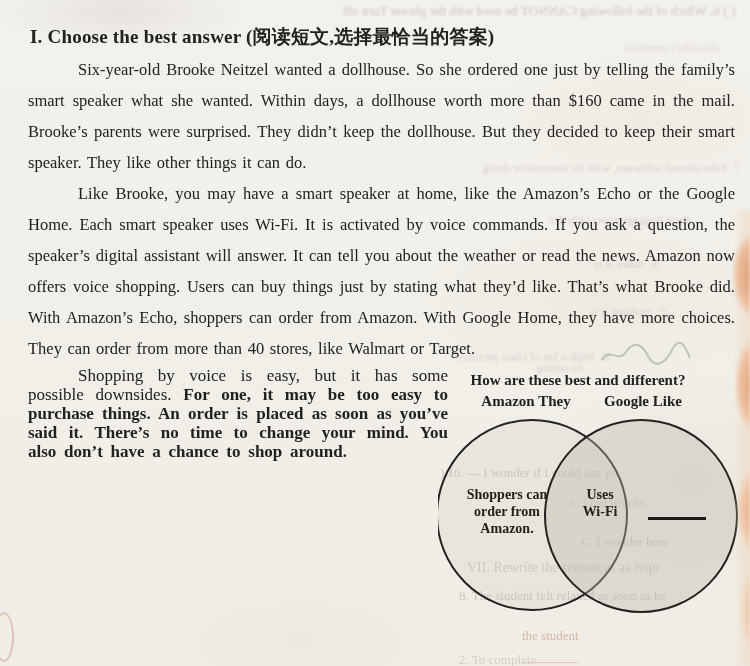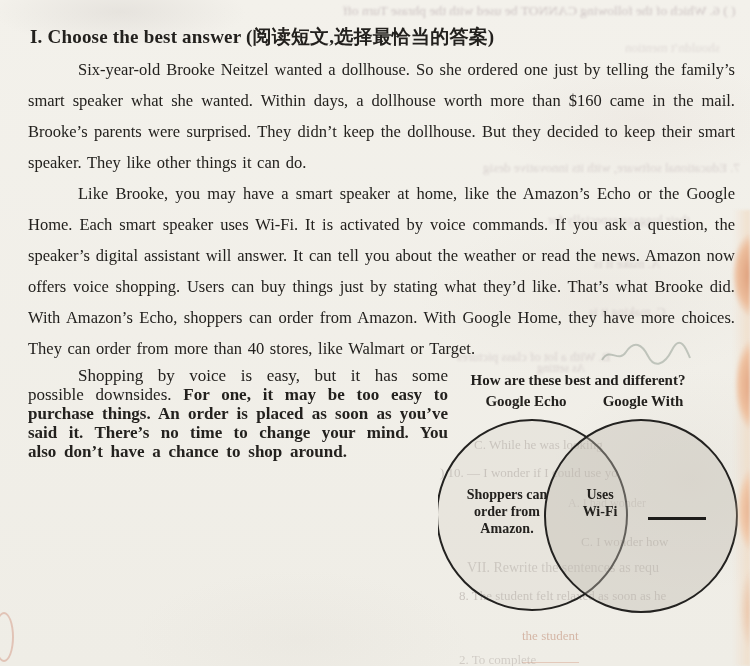--- a/index.html
+++ b/index.html
@@ -106,33 +106,32 @@
     <p><span>Shopping by voice is easy, but it has some possible downsides. </span><span class="bold">For one, it may be too easy to purchase things. An order is placed as soon as you’ve said it. There’s no time to change your mind. You also don’t have a chance to shop around.</span></p>
   </div>
 
   <div class="ghost mirror g-s1">7. Educational software, with its innovative desig</div>
   <div class="ghost mirror g-s2">their luggage especially for</div>
   <div class="ghost mirror g-s3">A. make it is</div>
   <div class="ghost mirror g-s4">C. making it is</div>
   <div class="ghost mirror g-s5">B. With a lot of class pictures</div>
   <div class="ghost mirror g-s6">As setting</div>
 
-  <div class="ghost g-d1">C. While he was looking</div>
   <div class="ghost g-d2">) 10. — I wonder if I could use yo</div>
   <div class="ghost g-d3">A. I had wonder</div>
   <div class="ghost g-d4">C. I wonder how</div>
   <div class="ghost g-d5">VII. Rewrite the sentences as requ</div>
   <div class="ghost g-d6">8. The student felt relaxed as soon as he</div>
   <div class="ghost g-d7">the student</div>
   <div class="ghost g-d8">2. To complete</div>
 
   <div class="venn">
     <div class="venn-q">How are these best and different?</div>
-    <span class="venn-label left">Google Echo</span>
-    <span class="venn-label right">Google With</span>
+    <span class="venn-label left">Amazon They</span>
+    <span class="venn-label right">Google Like</span>
     <svg class="venn-svg" width="312" height="212" viewBox="0 0 312 212">
       <circle cx="94" cy="107" r="95" fill="rgba(200,196,187,0.20)" stroke="#232220" stroke-width="2"></circle>
       <circle cx="203" cy="108" r="96" fill="rgba(193,188,178,0.40)" stroke="#232220" stroke-width="2"></circle>
     </svg>
     <div class="vtext leftonly">Shoppers can order from Amazon.</div>
     <div class="vtext shared">Uses Wi-Fi</div>
     <div class="venn-blank"></div>
   </div>
 
   <svg class="scribble" width="95" height="32" viewBox="0 0 95 32">

